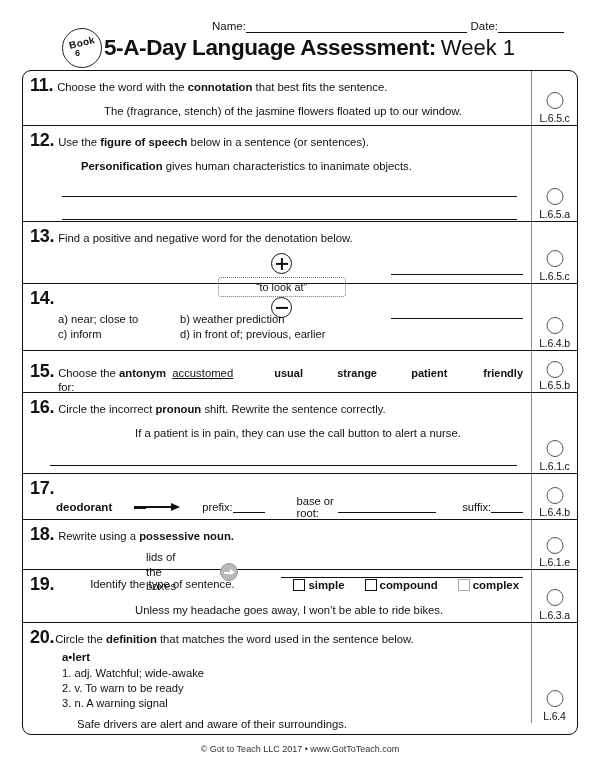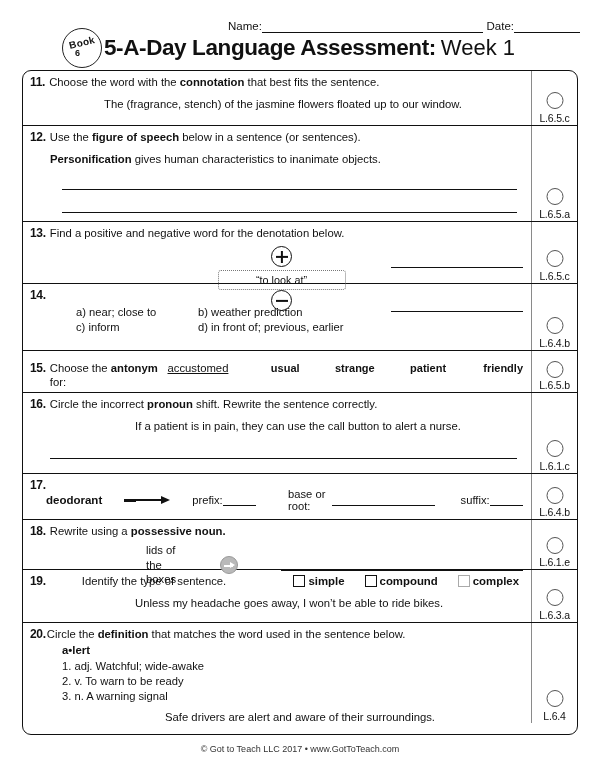--- a/index.html
+++ b/index.html
@@ -16,21 +16,21 @@
   }
 
   
   .header {
     position: relative;
     height: 68px;
     padding: 0;
   }
   .name-date-row {
     position: absolute;
-    left: 228px; top: 20px;
+    left: 212px; top: 20px;
     width: 352px;
     display: flex;
     align-items: flex-end;
     font-size: 11.5px;
   }
   .nd-label { white-space: nowrap; padding-bottom: 1px; }
   .nd-rule { border-bottom: 1.2px solid #111; flex: 1 1 auto; height: 11px; }
   .nd-rule.date-rule { flex: 0 0 66px; }
   .nd-gap { width: 4px; }
 
@@ -114,29 +114,29 @@
     text-align: center;
     font-size: 10.5px;
     color: #111;
     letter-spacing: -0.2px;
   }
 
   
   .qline { display: flex; align-items: baseline; }
   .qnum {
     font-weight: 700;
-    font-size: 12px;
+    font-size: 18px;
     flex: 0 0 auto;
     margin-right: 4px;
     letter-spacing: -0.3px;
   }
   .qtext { font-size: 11.3px; line-height: 1.25; }
   .qtext b { font-weight: 700; }
   .indent-1 { margin-left: 74px; }
-  .indent-2 { margin-left: 20px; }
+  .indent-2 { margin-left: 51px; }
   .indent-3 { margin-left: 105px; }
   .sentence { font-size: 11.3px; line-height: 1.3; }
   .mt3 { margin-top: 3px; }
   .mt6 { margin-top: 6px; }
   .mt8 { margin-top: 8px; }
   .u { text-decoration: underline; }
 
   
   .writeline {
     border-bottom: 1.1px solid #111;
@@ -183,28 +183,28 @@
     border-radius: 3px;
     font-size: 10.8px;
     padding: 3px 10px;
     margin: 0 14px;
     flex: 0 0 auto;
     width: 128px;
     text-align: center;
   }
 
   
-  .choices { margin-left: 46px; margin-top: 3px; }
+  .choices { margin-left: 28px; margin-top: 3px; }
   .choice-line { display: flex; font-size: 11.2px; line-height: 1.35; }
   .choice-a { flex: 0 0 122px; }
   .q15-opt { font-size: 11px; font-weight: bold; }
   .sp1 { width: 48px; } .sp2 { width: 40px; } .sp3 { width: 40px; } .sp4 { width: 42px; }
 
   
-  .q17row { display: flex; align-items: center; margin-top: 3px; margin-left: 16px; font-size: 11.2px; }
+  .q17row { display: flex; align-items: center; margin-top: 3px; margin-left: 26px; font-size: 11.2px; }
   .word-bold { font-weight: 700; font-size: 11.5px; }
   .arrow-thick {
     position: relative;
     width: 46px; height: 10px;
     margin: 0 22px;
     flex: 0 0 auto;
   }
   .arrow-thick .tail {
     position: absolute; left: 0; top: 3.5px;
     width: 12px; height: 3.4px; background: #111;
@@ -489,21 +489,21 @@
   <div class="qrow" style="height:100px;">
     <div class="qbody">
       <div class="qline">
         <span class="qnum" style="margin-right:1px;">20.</span>
         <span class="qtext"><span>Circle the </span><b>definition</b><span> that matches the word used in the sentence below.</span></span>
       </div>
       <div class="defword">a•lert</div>
       <div class="defitem mt3">1. adj. Watchful; wide-awake</div>
       <div class="defitem">2. v. To warn to be ready</div>
       <div class="defitem">3. n. A warning signal</div>
-      <div class="sentence mt6" style="margin-left:47px;text-align:center;">Safe drivers are alert and aware of their surroundings.</div>
+      <div class="sentence mt6" style="margin-left:47px;">Safe drivers are alert and aware of their surroundings.</div>
     </div>
     <div class="qstd">
       <span class="std-circle"></span>
       <span class="std-code">L.6.4</span>
     </div>
   </div>
 
 </div>
 
 <div class="footer">© Got to Teach LLC 2017 • www.GotToTeach.com</div>

